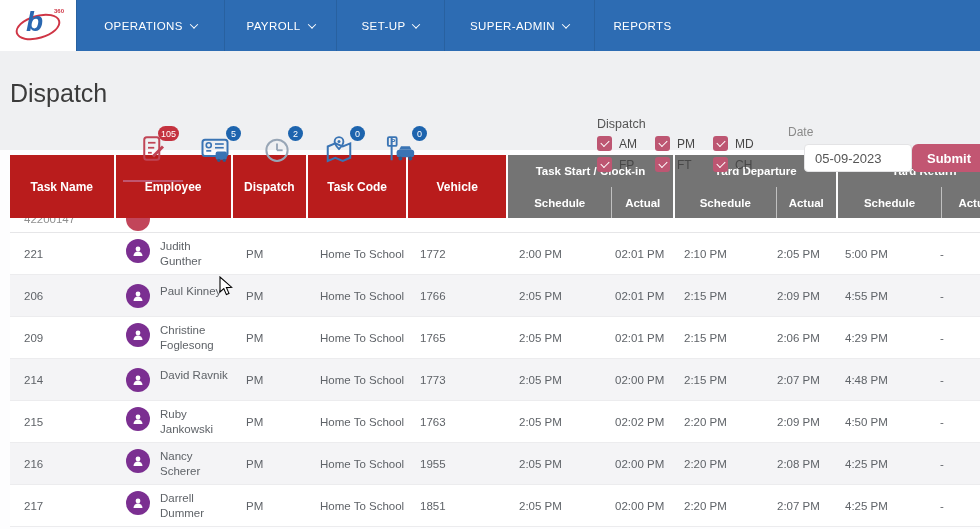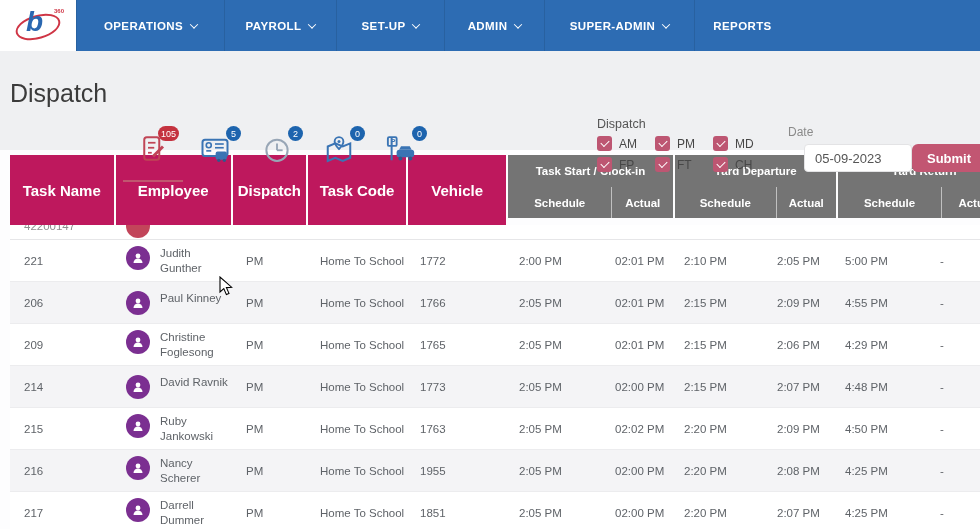--- a/index.html
+++ b/index.html
@@ -9,21 +9,21 @@
   
   .topnav { position:relative; height:51px; background:#2d6cb3; display:flex;
     box-shadow:0 1px 3px rgba(0,0,0,.25); }
   .brand { width:76px; height:51px; background:#ffffff; position:relative; flex:0 0 auto; }
   .brand .b { position:absolute; left:26px; top:6px; font-size:28px; font-weight:800;
     font-style:italic; color:#2a67b0; }
   .brand .ring { position:absolute; left:15px; top:15px; width:46px; height:24px;
     border:2.5px solid #cf3545; border-radius:50%; transform:rotate(-16deg); }
   .brand .n360 { position:absolute; right:12px; top:8px; font-size:6px; font-weight:700; color:#cf3545; }
   .nav-item { height:51px; display:flex; align-items:center; justify-content:center;
-    color:#ffffff; font-size:11.5px; font-weight:700; letter-spacing:.4px;
+    color:#ffffff; font-size:11.5px; font-weight:400; letter-spacing:.4px;
     border-left:1px solid rgba(0,0,0,.10); cursor:pointer; }
   .nav-item:first-of-type { border-left:none; }
   .w1{width:148px}.w2{width:112px}.w3{width:108px}.w4{width:100px}.w5{width:150px}.w6{width:96px}
   .caret { display:inline-block; width:6px; height:6px; border-right:1.5px solid #fff;
     border-bottom:1.5px solid #fff; transform:rotate(45deg) translate(-1px,-1px); margin-left:8px; }
 
   
   .band { position:relative; height:99px; background:#eff0f2; }
   .page-title { position:absolute; left:10px; top:28px; font-size:25px; font-weight:500; color:#3b3b3b; }
   .tabs { position:absolute; left:138px; top:82px; display:flex; gap:32px; }
@@ -55,22 +55,22 @@
   .date-input { width:108px; height:28px; background:#fff; border:1px solid #e3e3e5; border-radius:4px;
     font-size:13px; color:#555; padding:0 10px; font-family:"Liberation Sans",sans-serif; }
   .cal { margin-left:8px; cursor:pointer; display:flex; }
   .submit-btn { position:absolute; left:912px; top:93px; height:28px; padding:0 15px;
     background:#c25672; border:none; border-radius:6px; color:#fff; font-size:13px;
     font-weight:700; cursor:pointer; font-family:"Liberation Sans",sans-serif; }
 
   
   .table-wrap { margin:5px 0 0 10px; width:1000px; }
   .thead { display:flex; gap:2px; }
-  .hcell { background:#be185d; color:#fff; font-size:15px; font-weight:700;
-    display:flex; align-items:center; justify-content:center; height:70px; text-align:center; }
+  .hcell { background:#b91c1c; color:#fff; font-size:12px; font-weight:700;
+    display:flex; align-items:center; justify-content:center; height:63px; text-align:center; }
   .hgroup { background:#747474; height:63px; display:flex; flex-direction:column; }
   .hgroup .glabel { height:32px; display:flex; align-items:center; justify-content:center;
     color:#fff; font-size:11.5px; font-weight:700; }
   .hgroup .gsub { flex:1; display:flex; }
   .hgroup .gsub > div { display:flex; align-items:center; justify-content:center;
     color:#fff; font-size:11.5px; font-weight:700;margin-left:9px; }
   .hgroup .gsub > div + div { border-left:1px solid rgba(255,255,255,.55); }
 
   .c-task{width:105px}.c-emp{width:117px}.c-disp{width:74px}.c-code{width:100px}.c-veh{width:99px}
   .g-ts{width:165px}.g-yd{width:161px}.g-yr{width:172px}
@@ -104,24 +104,20 @@
   <div class="nav-item w1">
     <span>OPERATIONS</span>
     <span class="caret"></span>
   </div>
   <div class="nav-item w2">
     <span>PAYROLL</span>
     <span class="caret"></span>
   </div>
   <div class="nav-item w3">
     <span>SET-UP</span>
-    <span class="caret"></span>
-  </div>
-  <div class="nav-item w4">
-    <span>ADMIN</span>
     <span class="caret"></span>
   </div>
   <div class="nav-item w5">
     <span>SUPER-ADMIN</span>
     <span class="caret"></span>
   </div>
   <div class="nav-item w6">
     <span>REPORTS</span>
   </div>
 </div>

